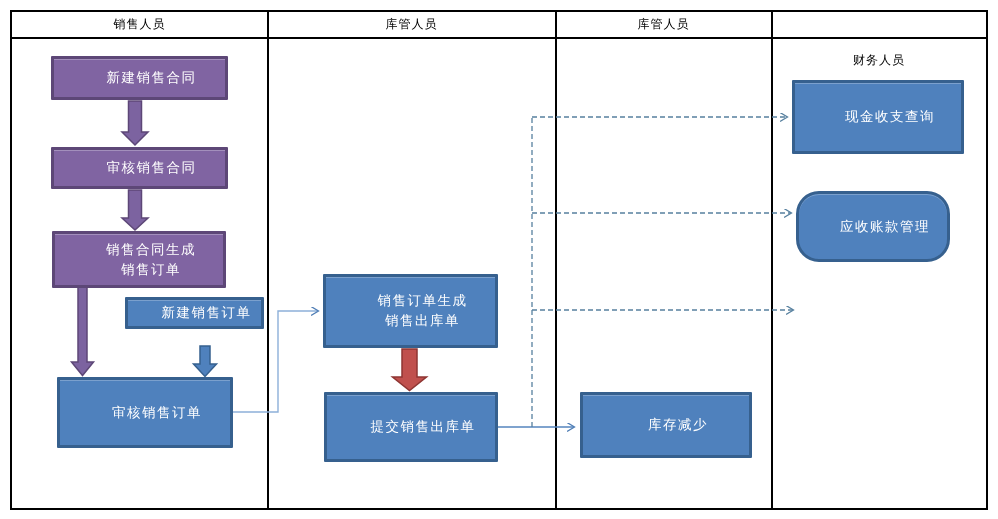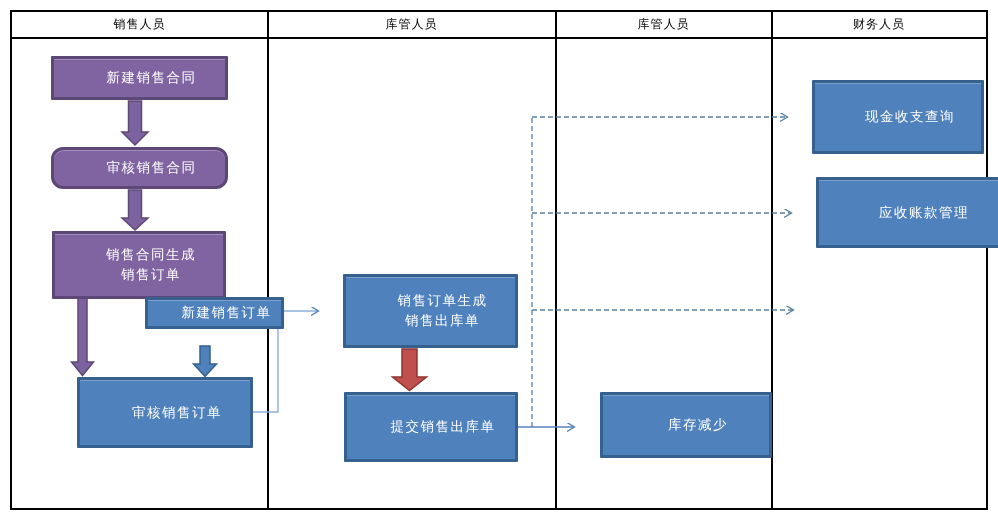--- a/index.html
+++ b/index.html
@@ -14,38 +14,38 @@
   .hline-header{position:absolute;left:12px;top:37px;width:974px;height:2px;background:#000;}
   .lane-header{position:absolute;top:12px;height:25px;line-height:25px;text-align:center;
     font-size:12px;color:#000;letter-spacing:1px;}
   
   .node{position:absolute;box-sizing:border-box;display:flex;align-items:center;justify-content:center;
     text-align:center;color:#fff;font-size:13.5px;letter-spacing:1.5px;white-space:pre-line;
     line-height:1.45;border-radius:1px;padding-left:24px;}
   .node.purple{background:#8064A2;border:3px solid #5D4777;
     box-shadow:inset 0 1px 0 rgba(255,255,255,.28);}
   .node.blue{background:#4F81BD;border:3px solid #36608E;
-    box-shadow:inset 0 1px 0 rgba(255,255,255,.25);margin-left:20px;}
+    box-shadow:inset 0 1px 0 rgba(255,255,255,.25);}
   .overlay{position:absolute;left:0;top:0;pointer-events:none;}
 </style>
 </head>
 <body>
 
 <div id="stage">
 
   <div class="frame"></div>
   <div class="vline" style="left:267px;"></div>
   <div class="vline" style="left:555px;"></div>
   <div class="vline" style="left:771px;"></div>
   <div class="hline-header"></div>
 
   <div class="lane-header" style="left:12px;width:255px;">销售人员</div>
   <div class="lane-header" style="left:268px;width:287px;">库管人员</div>
   <div class="lane-header" style="left:556px;width:215px;">库管人员</div>
-  <div class="lane-header" style="left:772px;width:214px;">财务人员</div>
+  <div class="lane-header" style="left:772px;width:214px;margin-top:36px;">财务人员</div>
 
   <svg class="overlay" width="998" height="519" viewBox="0 0 998 519">
     <defs>
       <marker id="ah-solid" markerWidth="12" markerHeight="12" refX="7" refY="4.5" orient="auto" markerUnits="userSpaceOnUse">
         <path d="M0,0 L7.5,4.5 L0,9" fill="none" stroke="#4E7DB5" stroke-width="1.3"></path>
       </marker>
       <marker id="ah-dash" markerWidth="12" markerHeight="12" refX="7" refY="4.5" orient="auto" markerUnits="userSpaceOnUse">
         <path d="M0,0 L7.5,4.5 L0,9" fill="none" stroke="#57809F" stroke-width="1.3"></path>
       </marker>
     </defs>
@@ -59,28 +59,28 @@
     <path d="M232,412 L278,412 L278,311 L318,311" fill="none" stroke="#8DB0D9" stroke-width="1.4" marker-end="url(#ah-solid)"></path>
     <path d="M497,427 L574,427" fill="none" stroke="#5585BE" stroke-width="1.4" marker-end="url(#ah-solid)"></path>
 
     <path d="M532,427 L532,117" fill="none" stroke="#57809F" stroke-width="1.3" stroke-dasharray="5,3"></path>
     <path d="M532,117 L787,117" fill="none" stroke="#57809F" stroke-width="1.3" stroke-dasharray="5,3" marker-end="url(#ah-dash)"></path>
     <path d="M532,213 L791,213" fill="none" stroke="#57809F" stroke-width="1.3" stroke-dasharray="5,3" marker-end="url(#ah-dash)"></path>
     <path d="M532,310 L793,310" fill="none" stroke="#57809F" stroke-width="1.3" stroke-dasharray="5,3" marker-end="url(#ah-dash)"></path>
   </svg>
 
   <div class="node purple" style="left:51px;top:56px;width:177px;height:44px;">新建销售合同</div>
-  <div class="node purple" style="left:51px;top:147px;width:177px;height:42px;border-radius:12px;">审核销售合同</div>
-  <div class="node purple" style="left:52px;top:231px;width:174px;height:68px;">销售合同生成
+  <div class="node purple" style="left:51px;top:147px;width:177px;height:42px;">审核销售合同</div>
+  <div class="node purple" style="left:52px;top:231px;width:174px;height:57px;">销售合同生成
 销售订单</div>
   <div class="node blue" style="left:125px;top:297px;width:139px;height:32px;">新建销售订单</div>
   <div class="node blue" style="left:57px;top:377px;width:176px;height:71px;">审核销售订单</div>
 
   <div class="node blue" style="left:323px;top:274px;width:175px;height:74px;">销售订单生成
 销售出库单</div>
   <div class="node blue" style="left:580px;top:392px;width:172px;height:66px;">库存减少</div>
 
   <div class="node blue" style="left:324px;top:392px;width:174px;height:70px;">提交销售出库单</div>
 
   <div class="node blue" style="left:792px;top:80px;width:172px;height:74px;">现金收支查询</div>
-  <div class="node blue" style="left:796px;top:177px;width:192px;height:71px;">应收账款管理</div>
+  <div class="node blue" style="left:796px;top:191px;width:154px;height:71px;border-radius:23px;">应收账款管理</div>
 
 </div>
 
 </body></html>

